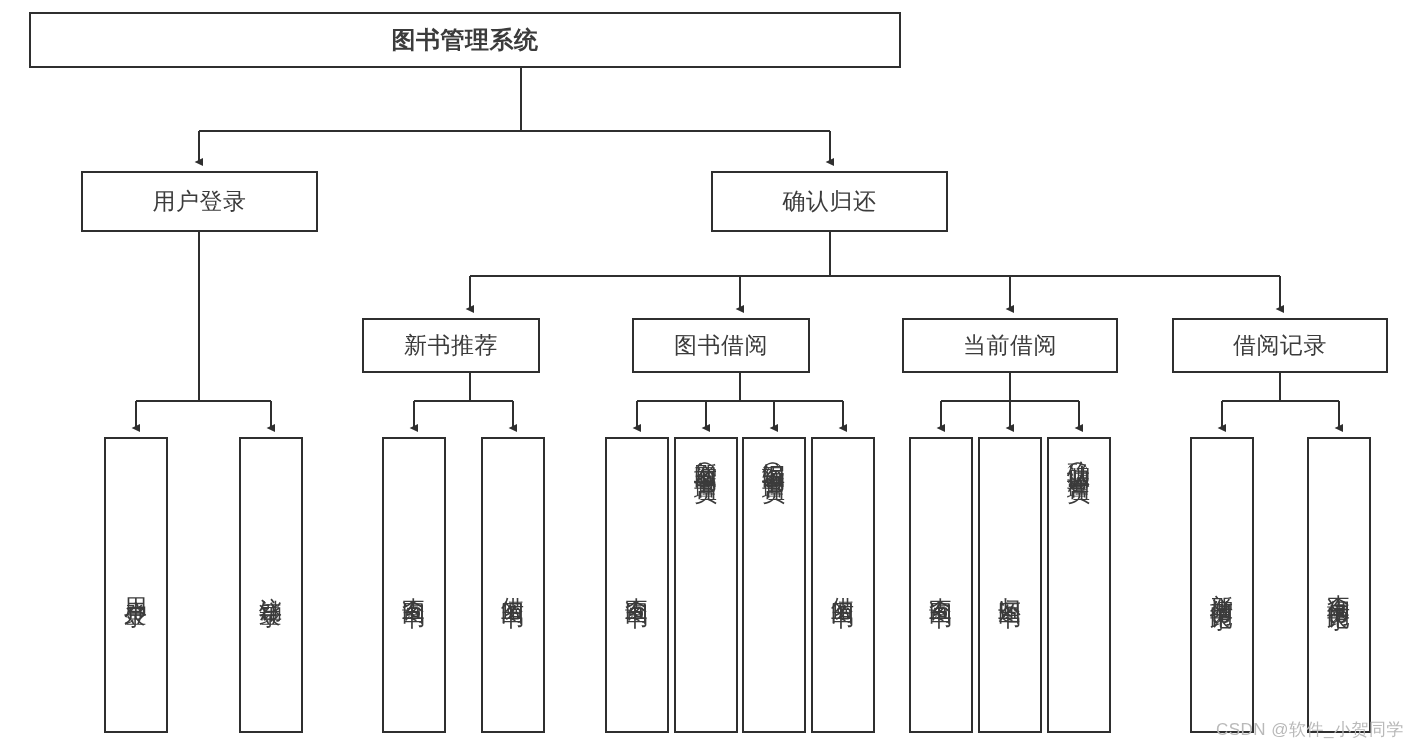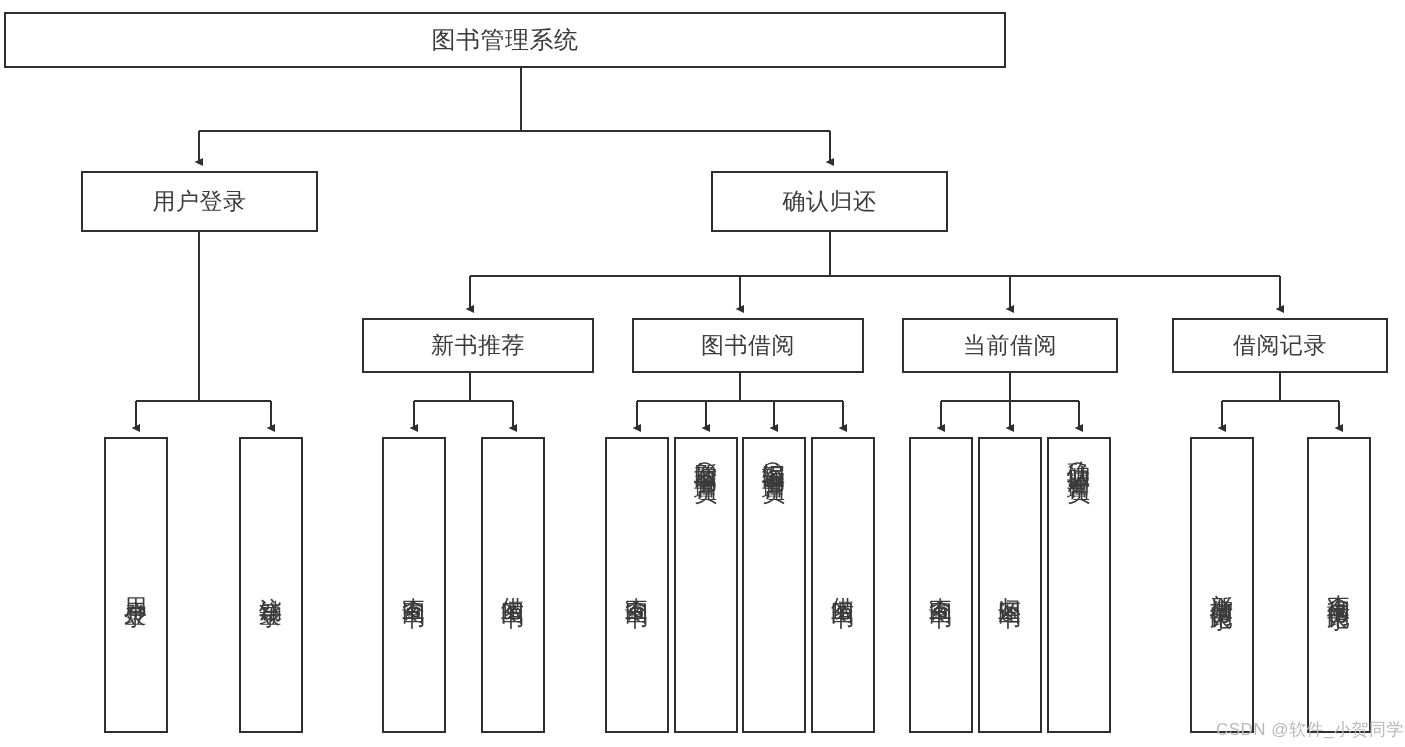--- a/index.html
+++ b/index.html
@@ -127,35 +127,35 @@
       <path d="M1010,401 L1010,428" marker-end="url(#arrowhead)"></path>
       <path d="M1079,401 L1079,428" marker-end="url(#arrowhead)"></path>
 
       <path d="M1280,373 L1280,401"></path>
       <path d="M1222,401 L1339,401"></path>
       <path d="M1222,401 L1222,428" marker-end="url(#arrowhead)"></path>
       <path d="M1339,401 L1339,428" marker-end="url(#arrowhead)"></path>
     </g>
   </svg>
 
-  <div class="node root horizontal" style="left:4px;top:12px;width:1002px;height:56px;">
+  <div class="node root horizontal" style="left:29px;top:12px;width:872px;height:56px;font-weight:bold;">
     <span class="node-label">图书管理系统</span>
   </div>
 
   <div class="node horizontal" style="left:81px;top:171px;width:237px;height:61px;">
     <span class="node-label">用户登录</span>
   </div>
   <div class="node horizontal" style="left:711px;top:171px;width:237px;height:61px;">
     <span class="node-label">确认归还</span>
   </div>
 
-  <div class="node horizontal" style="left:362px;top:318px;width:232px;height:55px;">
+  <div class="node horizontal" style="left:362px;top:318px;width:178px;height:55px;">
     <span class="node-label">新书推荐</span>
   </div>
-  <div class="node horizontal" style="left:632px;top:318px;width:232px;height:55px;">
+  <div class="node horizontal" style="left:632px;top:318px;width:178px;height:55px;">
     <span class="node-label">图书借阅</span>
   </div>
   <div class="node horizontal" style="left:1172px;top:318px;width:216px;height:55px;">
     <span class="node-label">借阅记录</span>
   </div>
   <div class="node horizontal" style="left:902px;top:318px;width:216px;height:55px;">
     <span class="node-label">当前借阅</span>
   </div>
 
   <div class="node vertical centered" style="left:104px;top:437px;width:64px;height:296px;">

